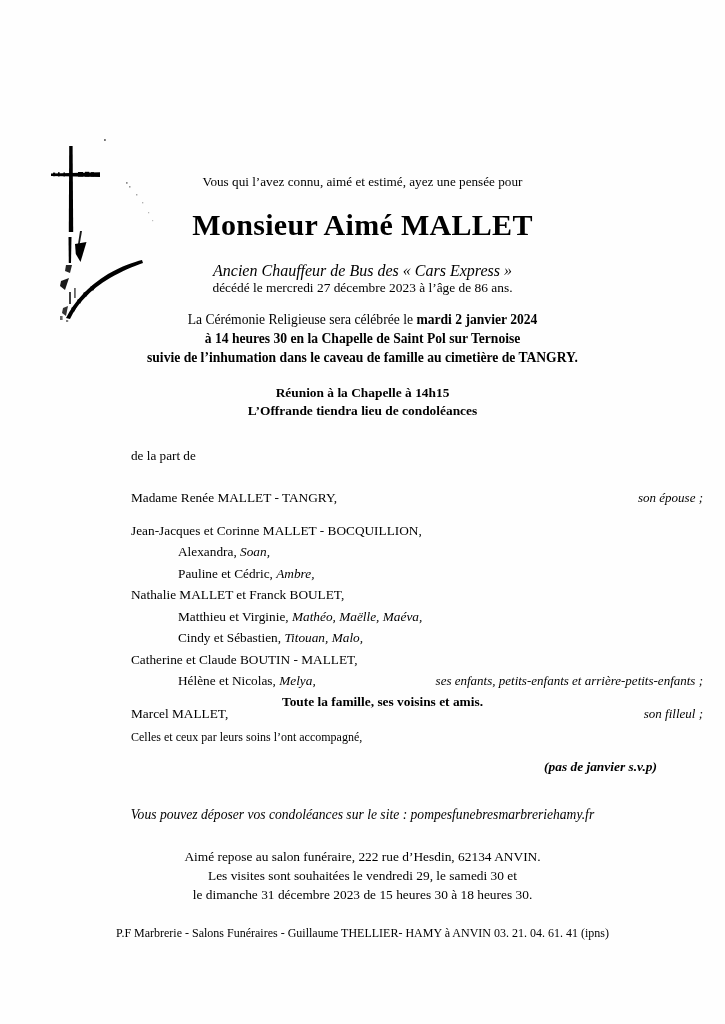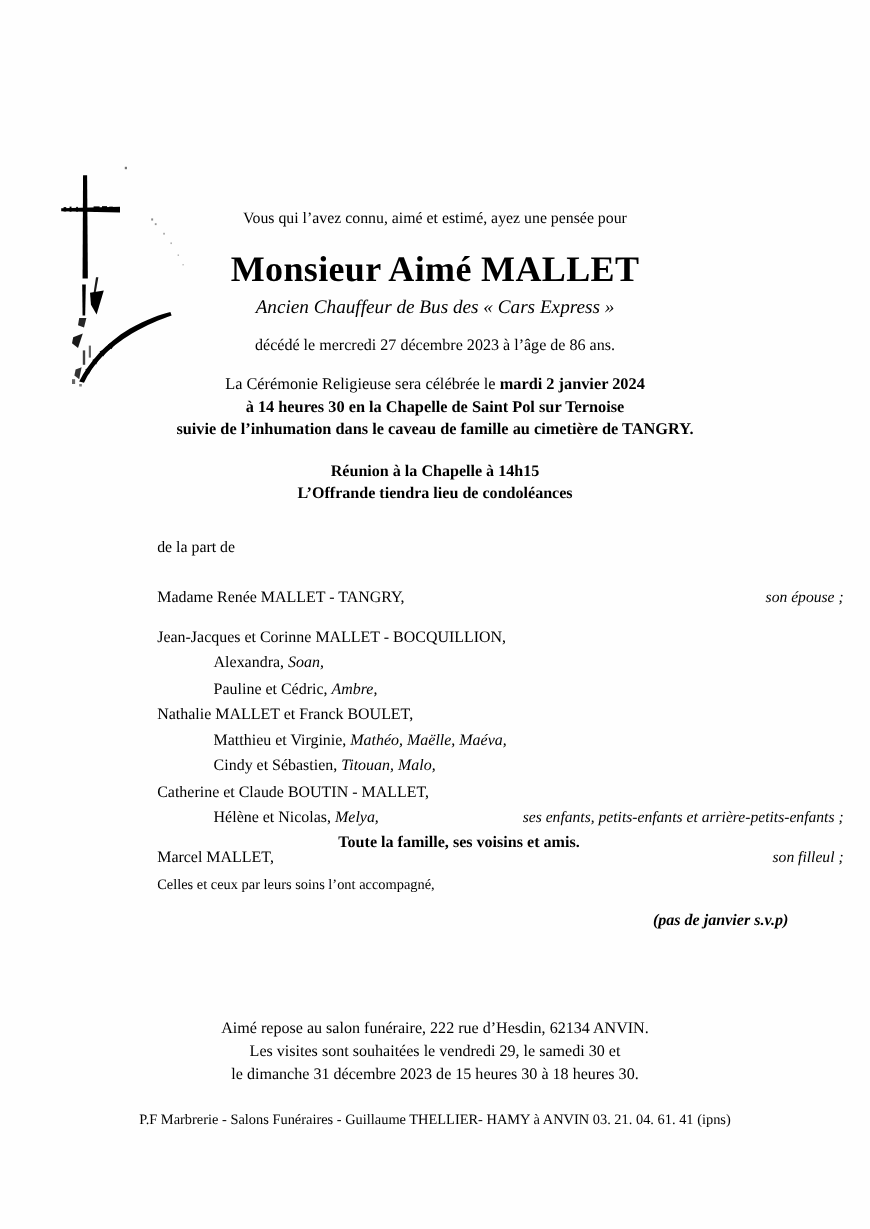--- a/index.html
+++ b/index.html
@@ -51,21 +51,21 @@
     font-size: 13.2px;
   }
 
   .deceased-name {
     top: 205px;
     font-size: 30px;
     font-weight: bold;
     letter-spacing: 0.3px;
   }
   .deceased-role {
-    top: 246px;
+    top: 260px;
     font-size: 16px;
     font-style: italic;
   }
 
   .death-line {
     top: 279px;
     font-size: 13.4px;
   }
 
   .ceremony {
@@ -264,20 +264,21 @@
         <span class="fam-rel">son filleul ;</span>
       </div>
     </div>
 
   <div class="center-block all-family">Toute la famille, ses voisins et amis.</div>
 
   <div class="tline accompanied">Celles et ceux par leurs soins l’ont accompagné,</div>
 
   <div class="no-plaques">(pas de janvier s.v.p)</div>
 
+  <div class="center-block condolences">Vous pouvez déposer vos condoléances sur le site : pompesfunebresmarbreriehamy.fr</div>
 
   <div class="center-block repose">
     <div>Aimé repose au salon funéraire, 222 rue d’Hesdin, 62134 ANVIN.</div>
     <div>Les visites sont souhaitées le vendredi 29, le samedi 30 et</div>
     <div>le dimanche 31 décembre 2023 de 15 heures 30 à 18 heures 30.</div>
   </div>
 
   <div class="center-block footer">P.F Marbrerie - Salons Funéraires - Guillaume THELLIER- HAMY à ANVIN  03. 21. 04. 61. 41 (ipns)</div>
 
 </div>

